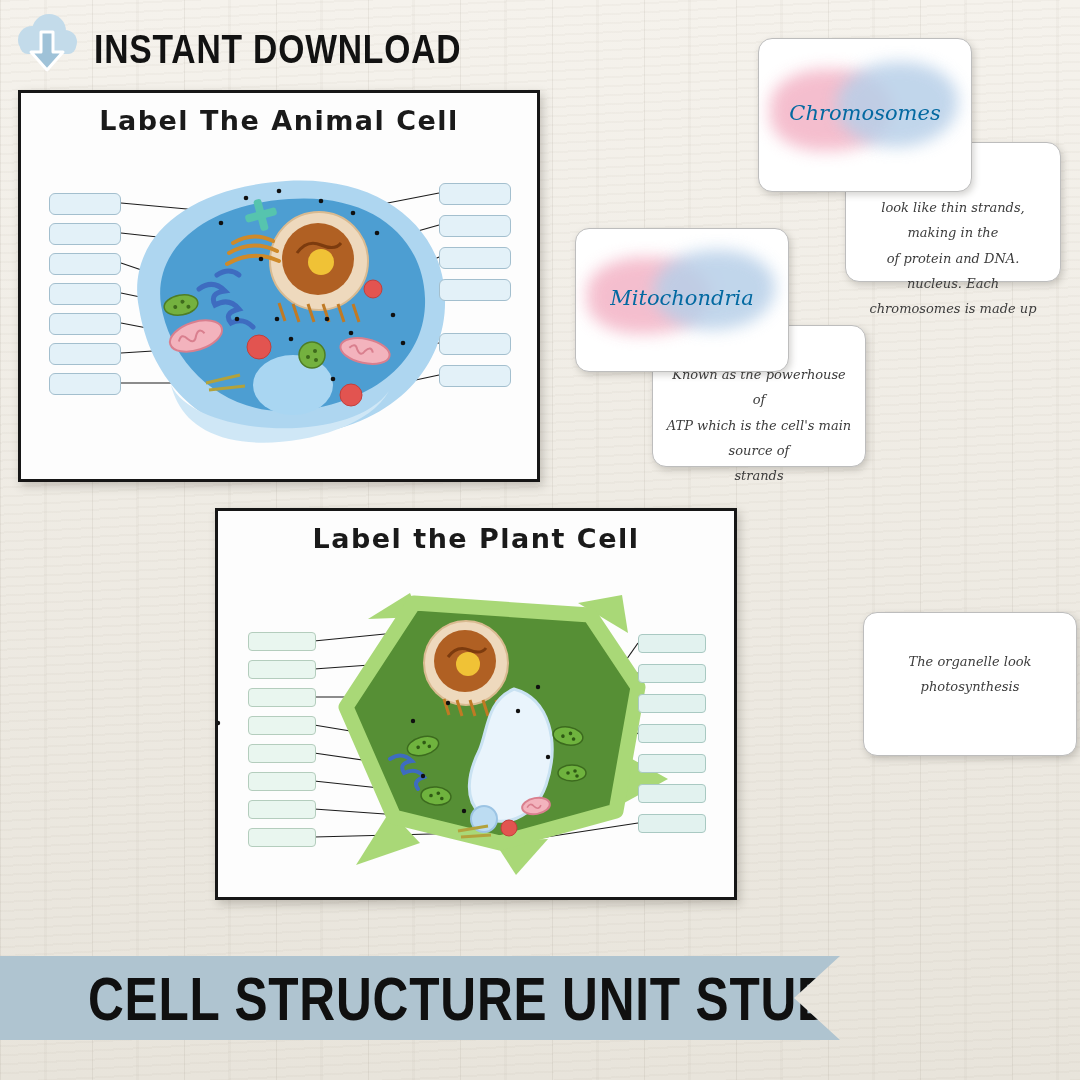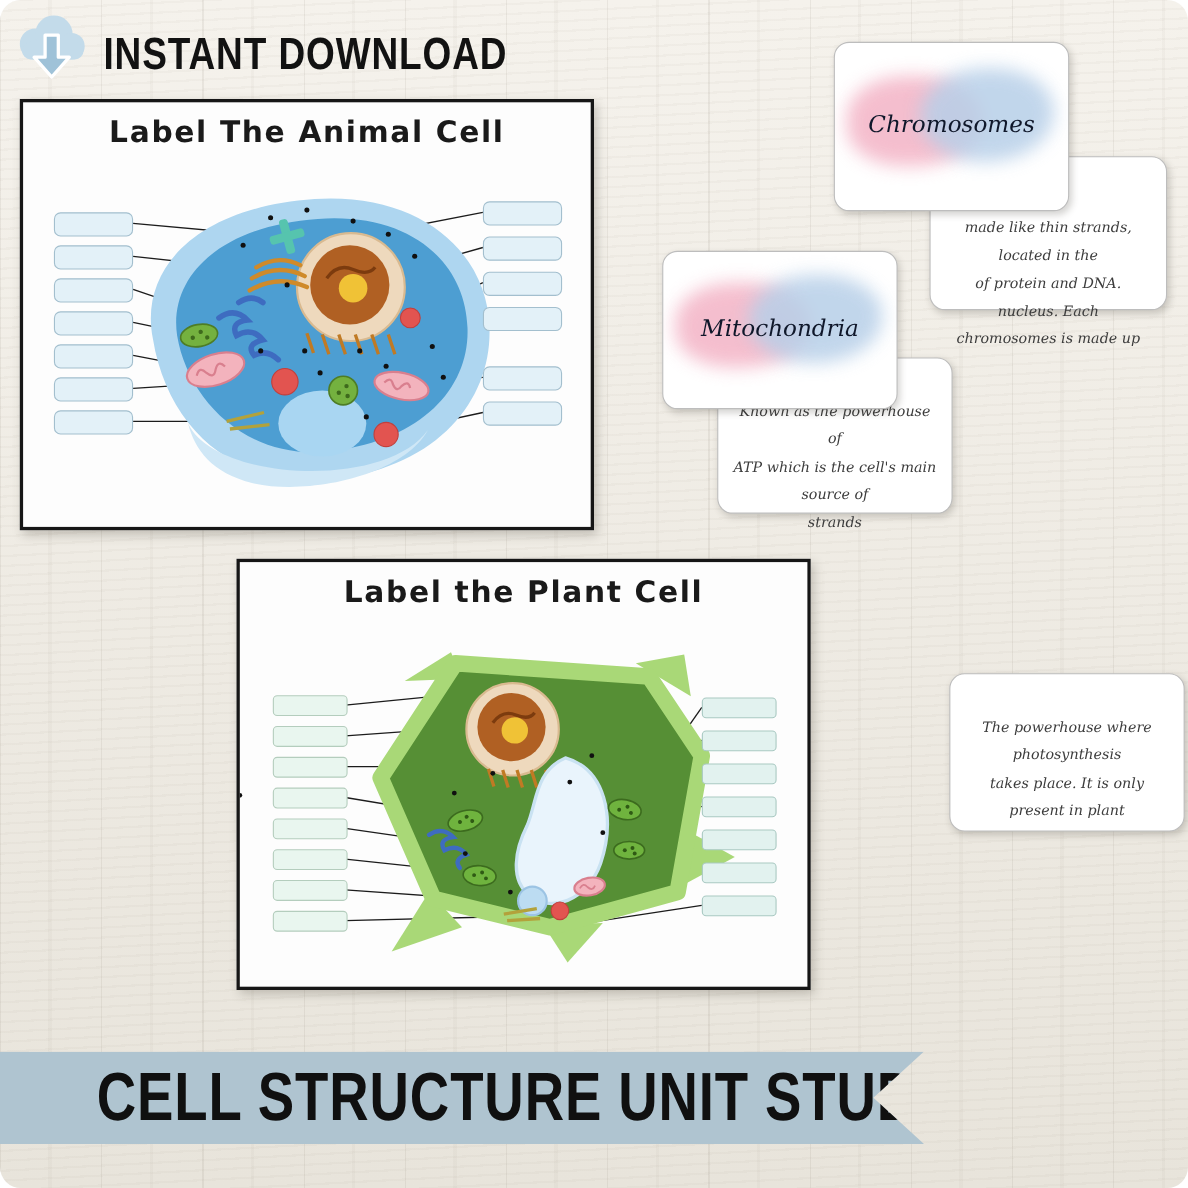--- a/index.html
+++ b/index.html
@@ -5,21 +5,20 @@
   html,body{margin:0;padding:0;}
   .stage{
     position:relative;width:1080px;height:1080px;overflow:hidden;
     font-family:"Liberation Sans",sans-serif;
     background-color:#efece5;
     background-image:
       repeating-linear-gradient(90deg, rgba(120,110,95,0.10) 0px, rgba(120,110,95,0.10) 1px, transparent 1px, transparent 92px),
       repeating-linear-gradient(90deg, transparent 0px, transparent 44px, rgba(140,130,115,0.05) 44px, rgba(140,130,115,0.05) 47px, transparent 47px, transparent 92px),
       repeating-linear-gradient(177deg, rgba(160,150,135,0.06) 0px, rgba(160,150,135,0.06) 2px, transparent 2px, transparent 9px),
       linear-gradient(180deg,#f5f2ec,#e8e4db);
-    border-radius: 19px;
   }
 
   
   .dl-icon{position:absolute;left:8px;top:4px;width:78px;height:78px;}
   .instant{
     position:absolute;left:94px;top:26px;
     font-size:41px;font-weight:700;color:#121212;
     letter-spacing:1px;white-space:nowrap;
     transform:scaleX(0.82);transform-origin:left center;
   }
@@ -48,21 +47,21 @@
     border-radius:14px;box-shadow:2px 3px 7px rgba(60,55,45,.22);
   }
   .card-term{overflow:hidden;z-index:3;}
   .card-def{z-index:1;}
   .blob{position:absolute;filter:blur(8px);}
   .blob-pink{left:5%;top:20%;width:58%;height:54%;background:#f4b9ca;opacity:.92;border-radius:48% 52% 55% 45%;}
   .blob-blue{left:37%;top:15%;width:57%;height:56%;background:#b7cfe8;opacity:.85;border-radius:50% 45% 52% 48%;}
   .term-label{
     position:absolute;left:0;right:0;top:50%;transform:translateY(-58%);
     text-align:center;font-family:"DejaVu Serif",serif;font-style:italic;
-    font-size:21px;color:#0f172a;z-index:2;
+    font-size:21px;color:#0369a1;z-index:2;
   }
   .def-text{
     margin:0;text-align:center;font-family:"DejaVu Serif",serif;font-style:italic;
     font-size:13px;line-height:1.95;color:#3c3c3c;
   }
   .def-line{display:block;}
   .pad-chromo{padding:52px 14px 0 14px;}
   .pad-mito{padding:36px 12px 0 12px;}
   .pad-chloro{padding:36px 12px 0 12px;}
 
@@ -319,48 +318,47 @@
     <div class="blank blank-plant-r" style="left:420px;top:153px"></div>
     <div class="blank blank-plant-r" style="left:420px;top:183px"></div>
     <div class="blank blank-plant-r" style="left:420px;top:213px"></div>
     <div class="blank blank-plant-r" style="left:420px;top:243px"></div>
     <div class="blank blank-plant-r" style="left:420px;top:273px"></div>
     <div class="blank blank-plant-r" style="left:420px;top:303px"></div>
   </div>
 
   <div class="card card-def" style="left:845px;top:142px;width:214px;height:138px">
     <p class="def-text pad-chromo">
-      <span class="def-line">made like thin strands, located in the</span>
+      <span class="def-line">look like thin strands, making in the</span>
       <span class="def-line">of protein and DNA.</span>
       <span class="def-line">nucleus. Each chromosomes is made up</span>
     </p>
   </div>
   <div class="card card-term" style="left:758px;top:38px;width:212px;height:152px">
     <div class="blob blob-pink"></div>
     <div class="blob blob-blue"></div>
     <span class="term-label">Chromosomes</span>
   </div>
 
   <div class="card card-def" style="left:652px;top:325px;width:212px;height:140px">
     <p class="def-text pad-mito">
       <span class="def-line">Known as the powerhouse of</span>
       <span class="def-line">ATP which is the cell's main source of</span>
       <span class="def-line">strands</span>
     </p>
   </div>
-  <div class="card card-term" style="left:602px;top:228px;width:212px;height:142px">
+  <div class="card card-term" style="left:575px;top:228px;width:212px;height:142px">
     <div class="blob blob-pink"></div>
     <div class="blob blob-blue"></div>
     <span class="term-label">Mitochondria</span>
   </div>
 
   <div class="card card-def" style="left:863px;top:612px;width:212px;height:142px">
     <p class="def-text pad-chloro">
-      <span class="def-line">The powerhouse where photosynthesis</span>
-      <span class="def-line">takes place. It is only present in plant</span>
+      <span class="def-line">The organelle look photosynthesis</span>
     </p>
   </div>
 
   <div class="banner">
     <span class="banner-text">CELL STRUCTURE UNIT STUDY</span>
   </div>
 
 </div>
 
 </body></html>

